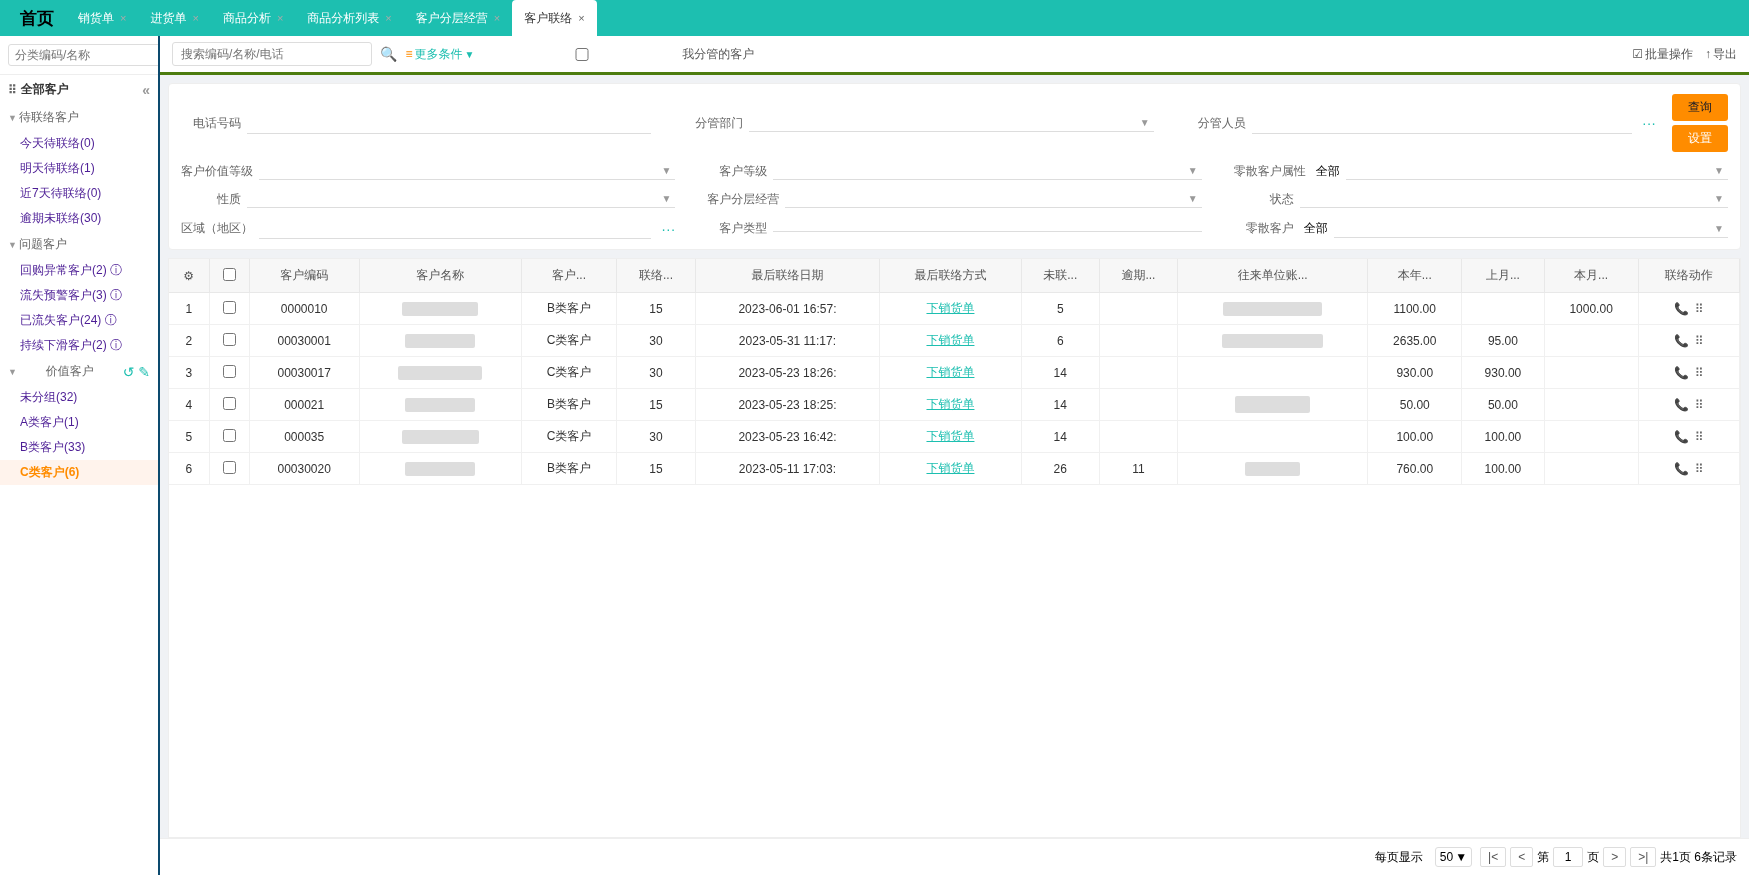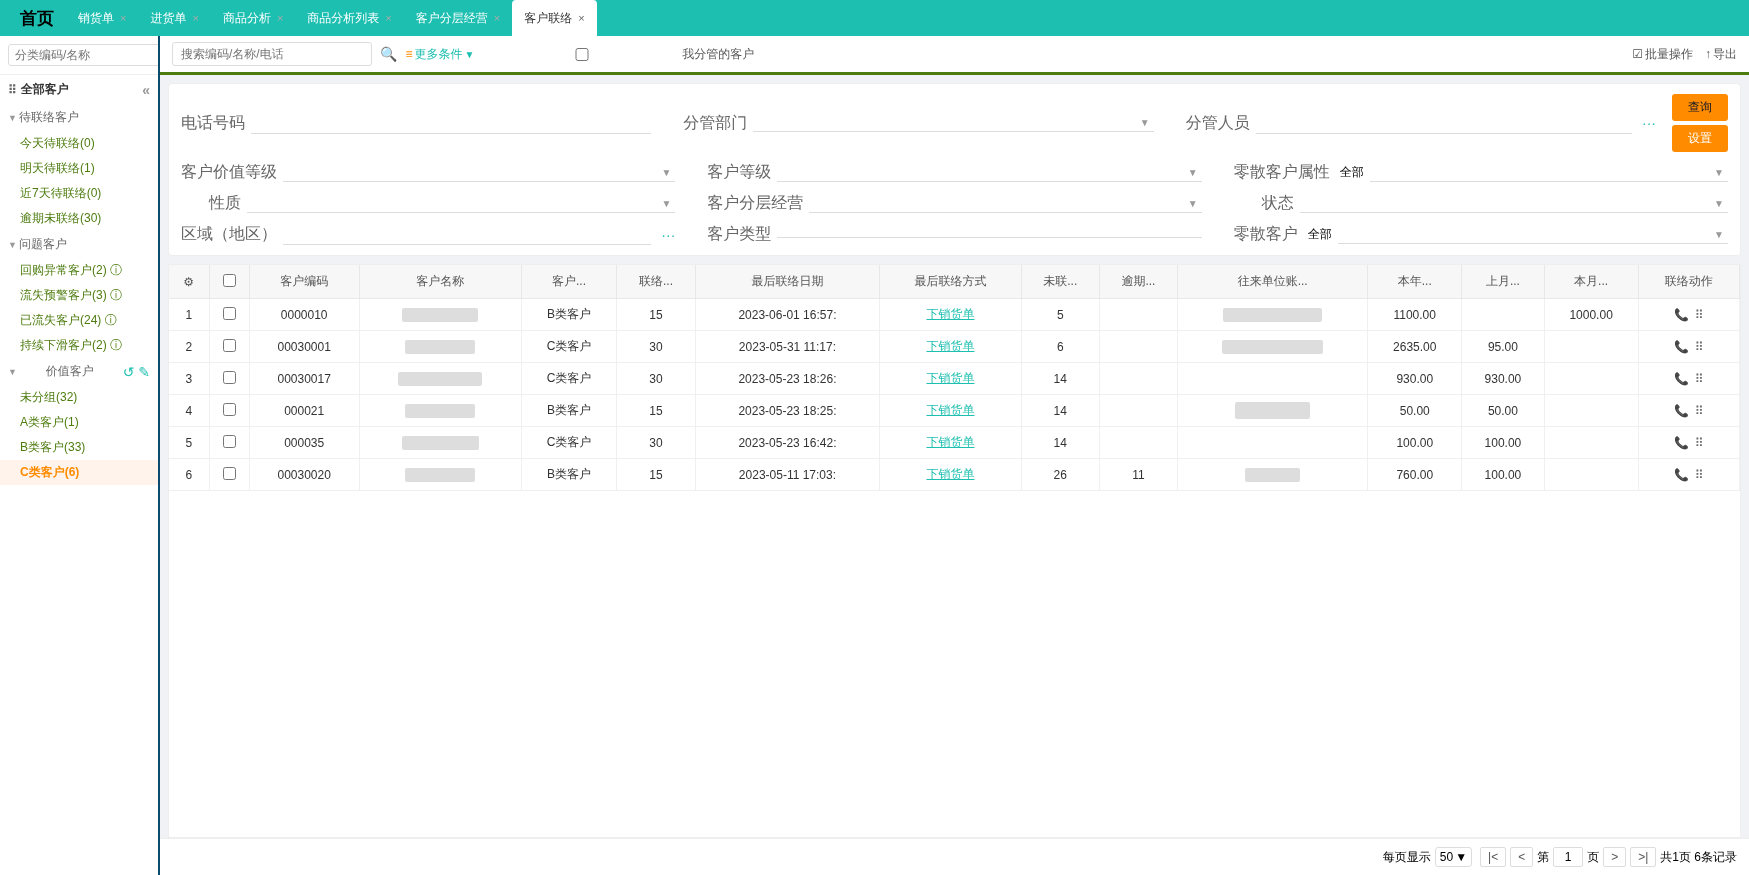--- a/index.html
+++ b/index.html
@@ -40,21 +40,21 @@
     .sidebar-section-header .collapse-btn { color: #999; font-size: 14px; }
     .sidebar-all { display: flex; align-items: center; gap: 4px; }
     .sidebar-all .dots { color: #666; }
 
     .sidebar-group-label {
       display: flex; align-items: center; padding: 5px 8px; color: #666; font-size: 12px; gap: 2px;
     }
     .sidebar-group-label::before { content: '▼'; font-size: 9px; color: #999; }
 
     .sidebar-item {
-      padding: 4px 8px 4px 20px; color: #4d7c0f; cursor: pointer; font-size: 12px;
+      padding: 4px 8px 4px 20px; color: #4c1d95; cursor: pointer; font-size: 12px;
       white-space: nowrap; overflow: hidden; text-overflow: ellipsis;
     }
     .sidebar-item.active { background: #fff3ec; color: #ff8c00; font-weight: bold; }
 
     
     .content-area { flex: 1; display: flex; flex-direction: column; overflow: hidden; }
 
     
     .search-bar {
       display: flex; align-items: center; background: white; padding: 6px 12px;
@@ -74,21 +74,21 @@
     .export-btn { display: flex; align-items: center; gap: 2px; color: #555; cursor: pointer; }
 
     
     .filter-panel {
       background: white; border: 1px solid #eee; margin: 8px; border-radius: 4px;
       padding: 10px 12px;
     }
     .filter-row { display: flex; align-items: center; margin-bottom: 10px; gap: 0; }
     .filter-row:last-child { margin-bottom: 0; }
     .filter-cell { display: flex; align-items: center; flex: 1; gap: 6px; }
-    .filter-label { color: #666; white-space: nowrap; min-width: 60px; text-align: right; font-size: 16px; }
+    .filter-label { color: #666; white-space: nowrap; min-width: 60px; text-align: right; font-size: 12px; }
     .filter-input {
       flex: 1; border: none; border-bottom: 1px solid #ddd; padding: 3px 4px;
       font-size: 12px; outline: none; color: #333;
     }
     .filter-select {
       flex: 1; display: flex; align-items: center; justify-content: space-between;
       border-bottom: 1px solid #ddd; padding: 3px 4px; cursor: pointer;
     }
     .filter-select .arrow { color: #999; font-size: 10px; }
     .filter-dots { color: #1dbfb0; cursor: pointer; font-size: 14px; margin-left: 4px; }
@@ -118,21 +118,21 @@
     .link-text { color: #1dbfb0; text-decoration: underline; cursor: pointer; }
     .action-icons { display: flex; gap: 6px; justify-content: center; color: #666; cursor: pointer; }
     .blurred { background: #ddd; border-radius: 2px; color: transparent; user-select: none; display: inline-block; min-width: 40px; padding-left: 48px; }
 
     
     .pagination {
       display: flex; align-items: center; justify-content: flex-end; padding: 8px 12px;
       background: white; border-top: 1px solid #eee; gap: 8px; font-size: 12px;
     }
     .page-size-select {
-      display: flex; align-items: center; gap: 4px;
+      display: flex; align-items: center; gap: 12px;
     }
     .page-size-dropdown {
       border: 1px solid #ddd; border-radius: 3px; padding: 2px 4px; cursor: pointer;
       display: flex; align-items: center; gap: 2px;
     }
     .page-nav { display: flex; align-items: center; gap: 4px; }
     .page-btn {
       border: 1px solid #ddd; background: white; padding: 2px 7px;
       border-radius: 2px; cursor: pointer; color: #555; font-size: 12px;
     }

